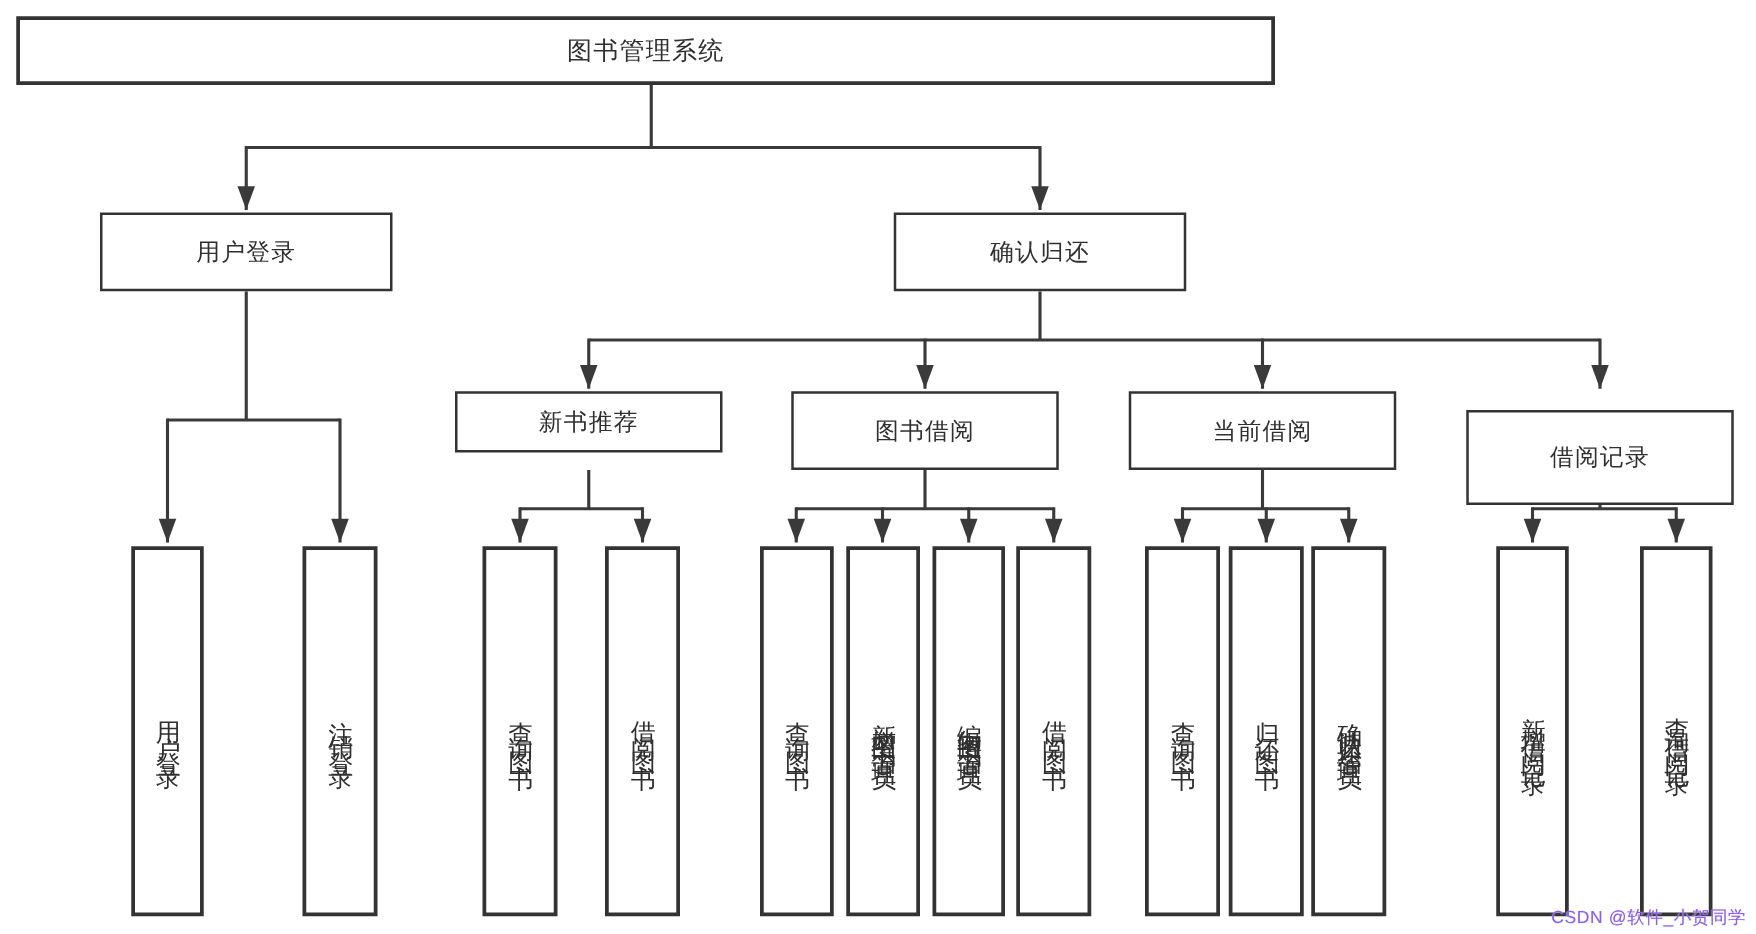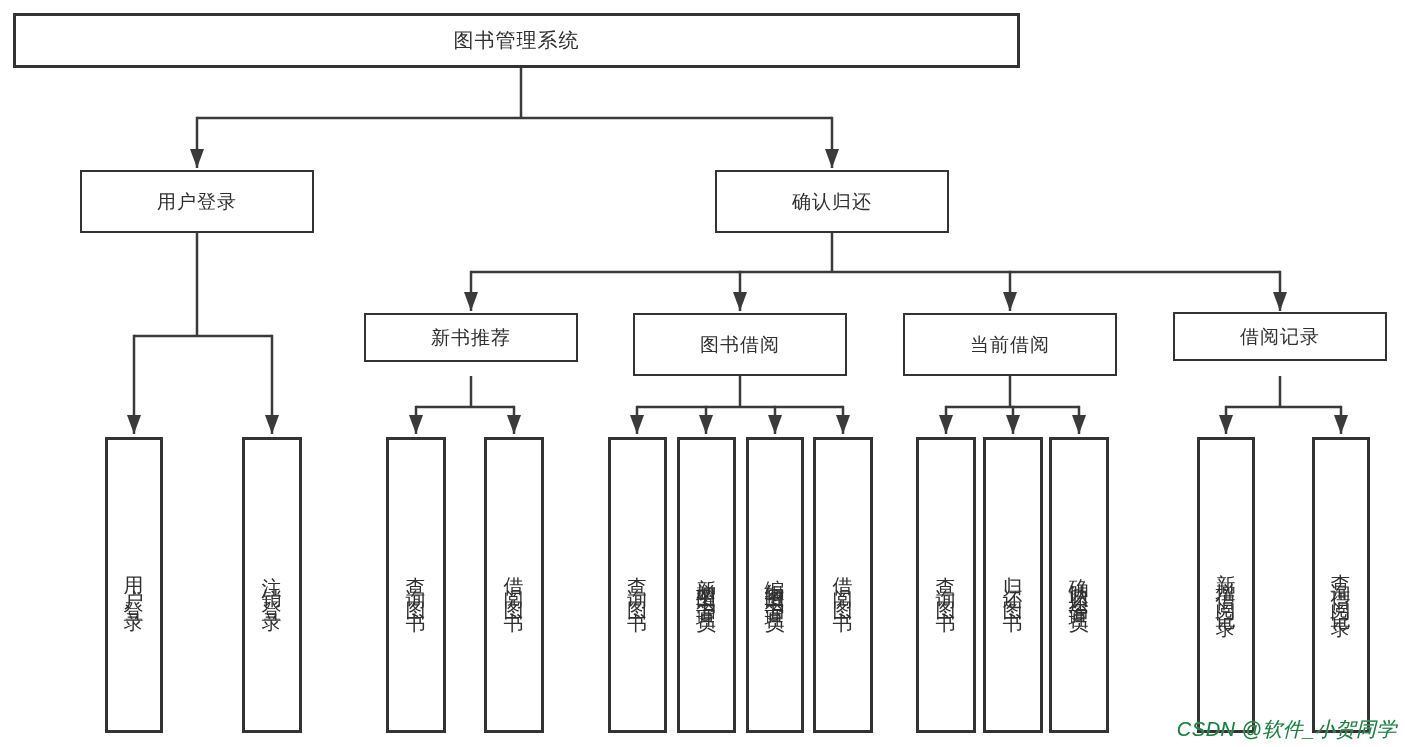--- a/index.html
+++ b/index.html
@@ -50,26 +50,25 @@
     line-height: 1;
     white-space: nowrap;
   }
   .sp12 { letter-spacing: 12px; }
   .sp9  { letter-spacing: 9px; }
   .sp5  { letter-spacing: 5px; }
   .watermark {
     position: absolute;
     right: 8px;
     bottom: 4px;
-    color: #15803d;
-    font-size: 20px;
+    color: #8b5cf6;
+    font-size: 14px;
     letter-spacing: 0.5px;
     z-index: 3;
     text-shadow: 0 0 1px #c9c9c9;
-    font-style: italic;
   }
 </style>
 </head>
 <body>
 
 <div class="stage">
 
   <svg class="wires" viewBox="0 0 1405 747" xmlns="http://www.w3.org/2000/svg">
     <defs>
       <marker id="arrow" markerUnits="userSpaceOnUse" markerWidth="24" markerHeight="18" viewBox="0 0 24 18" refX="21" refY="9" orient="auto">
@@ -147,21 +146,21 @@
 
   <div class="node" style="left:364px; top:313px; width:214px; height:49px">
     <span>新书推荐</span>
   </div>
   <div class="node" style="left:903px; top:313px; width:214px; height:63px">
     <span>当前借阅</span>
   </div>
   <div class="node" style="left:633px; top:313px; width:214px; height:63px">
     <span>图书借阅</span>
   </div>
-  <div class="node" style="left:1173px; top:312px; width:214px; height:49px">
+  <div class="node" style="left:1173px; top:328px; width:214px; height:76px">
     <span>借阅记录</span>
   </div>
 
   <div class="leaf" style="left:105px; width:58px">
     <span class="vtext sp12">用户登录</span>
   </div>
   <div class="leaf" style="left:242px; width:60px">
     <span class="vtext sp12">注销登录</span>
   </div>
 

